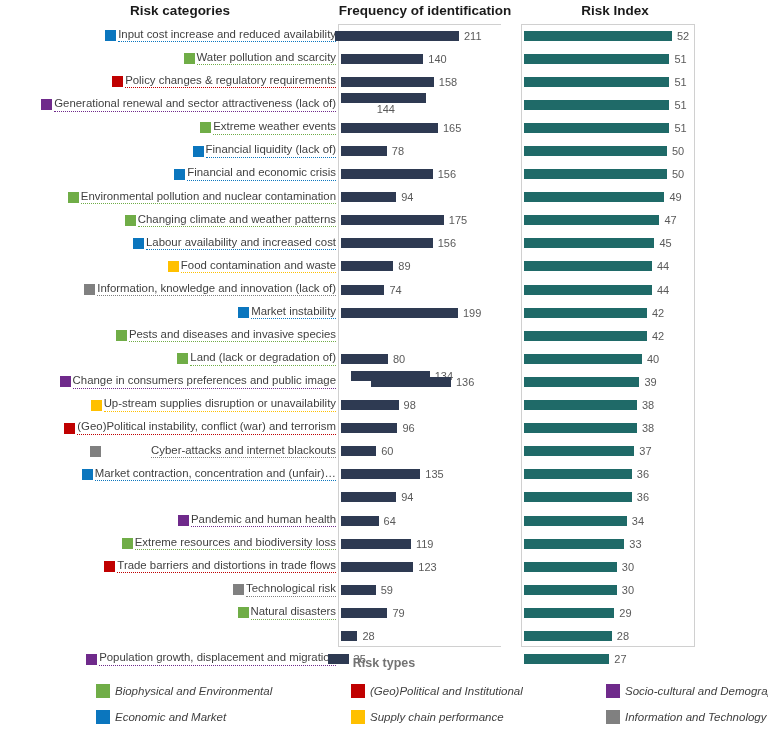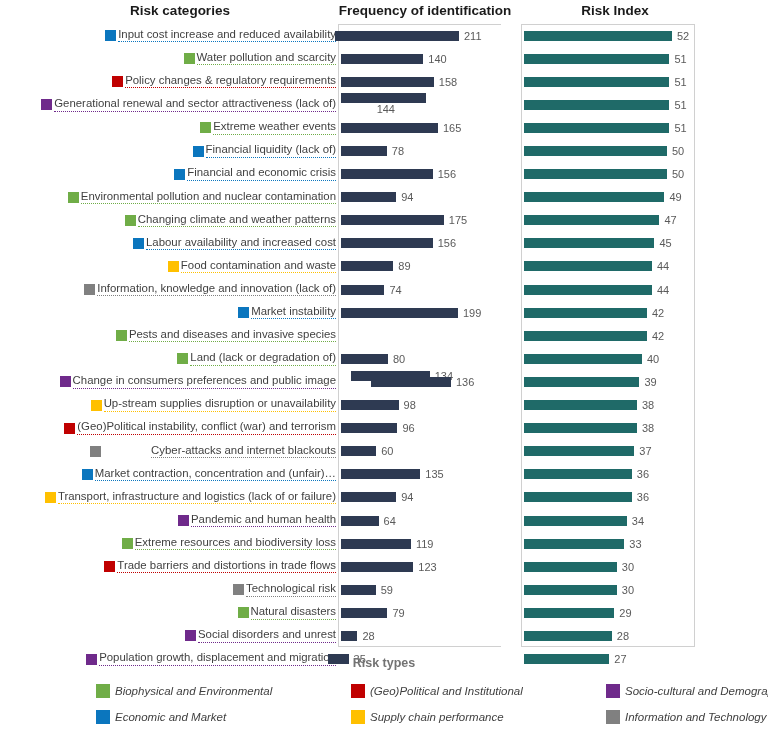--- a/index.html
+++ b/index.html
@@ -348,24 +348,20 @@
         <div class="bar-wrap" id="" style="left: 341px;">
           <div class="bar bar-freq" style="background: rgb(46, 58, 82); width: 79.3365px;"></div>
           <span class="bar-val">135</span>
         </div>
         <div class="bar-wrap" style="left: 524px;">
           <div class="bar bar-risk" style="background: rgb(31, 106, 104); width: 107.864px;"></div>
           <span class="bar-val">36</span>
         </div>
       </div>
       <div class="row">
-        <div class="label-cell">
-          <span class="swatch" style="background: rgb(255, 192, 0);"></span>
-          <span class="lbl-text" style="border-bottom: 1px dotted rgb(255, 192, 0);">Transport, infrastructure and logistics (lack of or failure)</span>
-        </div>
         <div class="bar-wrap" id="" style="left: 341px;">
           <div class="bar bar-freq" style="background: rgb(46, 58, 82); width: 55.2417px;"></div>
           <span class="bar-val">94</span>
         </div>
         <div class="bar-wrap" style="left: 524px;">
           <div class="bar bar-risk" style="background: rgb(31, 106, 104); width: 107.864px;"></div>
           <span class="bar-val">36</span>
         </div>
       </div>
       <div class="row">
@@ -432,24 +428,20 @@
         <div class="bar-wrap" id="" style="left: 341px;">
           <div class="bar bar-freq" style="background: rgb(46, 58, 82); width: 46.4265px;"></div>
           <span class="bar-val">79</span>
         </div>
         <div class="bar-wrap" style="left: 524px;">
           <div class="bar bar-risk" style="background: rgb(31, 106, 104); width: 90.3051px;"></div>
           <span class="bar-val">29</span>
         </div>
       </div>
       <div class="row">
-        <div class="label-cell">
-          <span class="swatch" style="background: rgb(111, 42, 139);"></span>
-          <span class="lbl-text" style="border-bottom: 1px dotted rgb(111, 42, 139);">Social disorders and unrest</span>
-        </div>
         <div class="bar-wrap" id="" style="left: 341px;">
           <div class="bar bar-freq" style="background: rgb(46, 58, 82); width: 16.455px;"></div>
           <span class="bar-val">28</span>
         </div>
         <div class="bar-wrap" style="left: 524px;">
           <div class="bar bar-risk" style="background: rgb(31, 106, 104); width: 87.7966px;"></div>
           <span class="bar-val">28</span>
         </div>
       </div>
       <div class="row">

